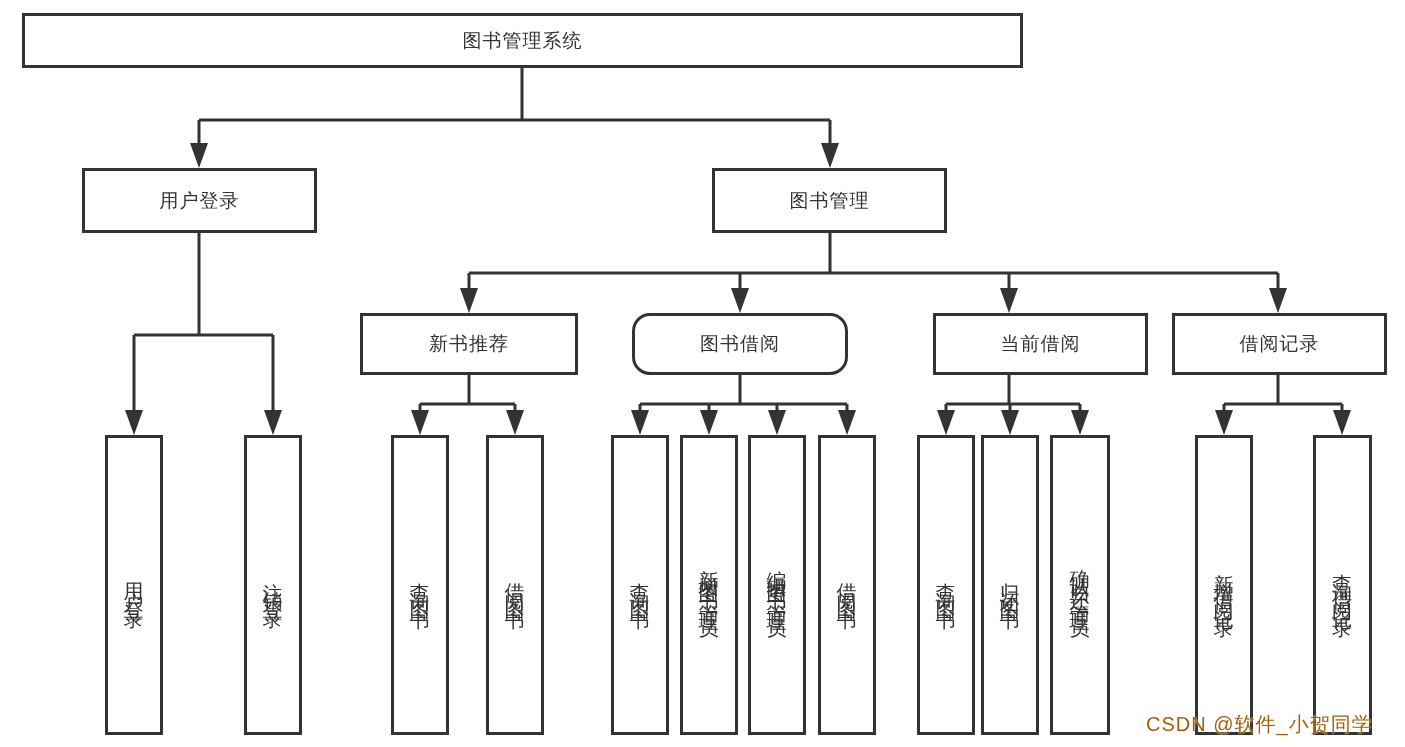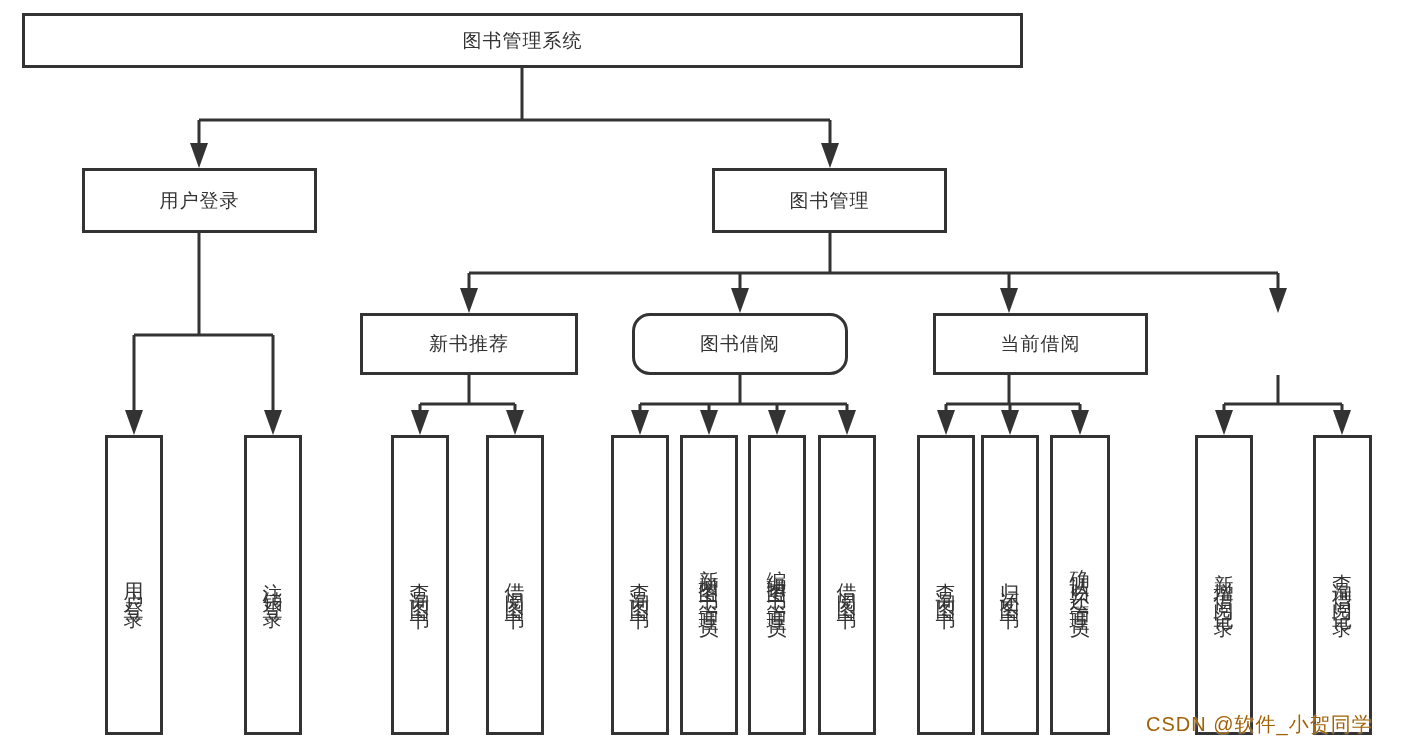--- a/index.html
+++ b/index.html
@@ -83,20 +83,21 @@
     </svg>
 
   <div class="node" style="left:22px; top:13px; width:1001px; height:55px;">图书管理系统</div>
 
   <div class="node" style="left:82px; top:168px; width:235px; height:65px;">用户登录</div>
   <div class="node" style="left:360px; top:313px; width:218px; height:62px;">新书推荐</div>
 
   <div class="node" style="left:712px; top:168px; width:235px; height:65px;">图书管理</div>
   <div class="node" style="left:632px; top:313px; width:216px; height:62px;border-radius:18px;">图书借阅</div>
   <div class="node" style="left:902px; top:313px; width:215px; height:62px;margin-left:31px;">当前借阅</div>
+  <div class="node" style="left:1172px; top:313px; width:215px; height:62px;">借阅记录</div>
 
   <div class="node leaf" style="left:105px; top:435px; width:58px; height:300px;">
     <span class="vtext">用户登录</span>
   </div>
   <div class="node leaf" style="left:244px; top:435px; width:58px; height:300px;">
     <span class="vtext">注销登录</span>
   </div>
 
   <div class="node leaf" style="left:391px; top:435px; width:58px; height:300px;">
     <span class="vtext">查询图书</span>

